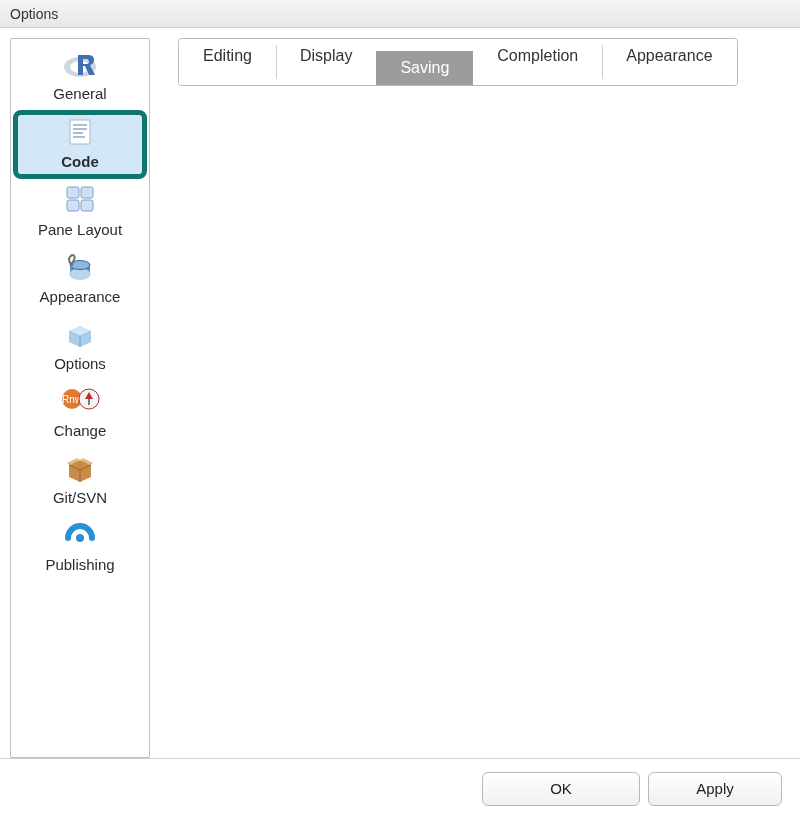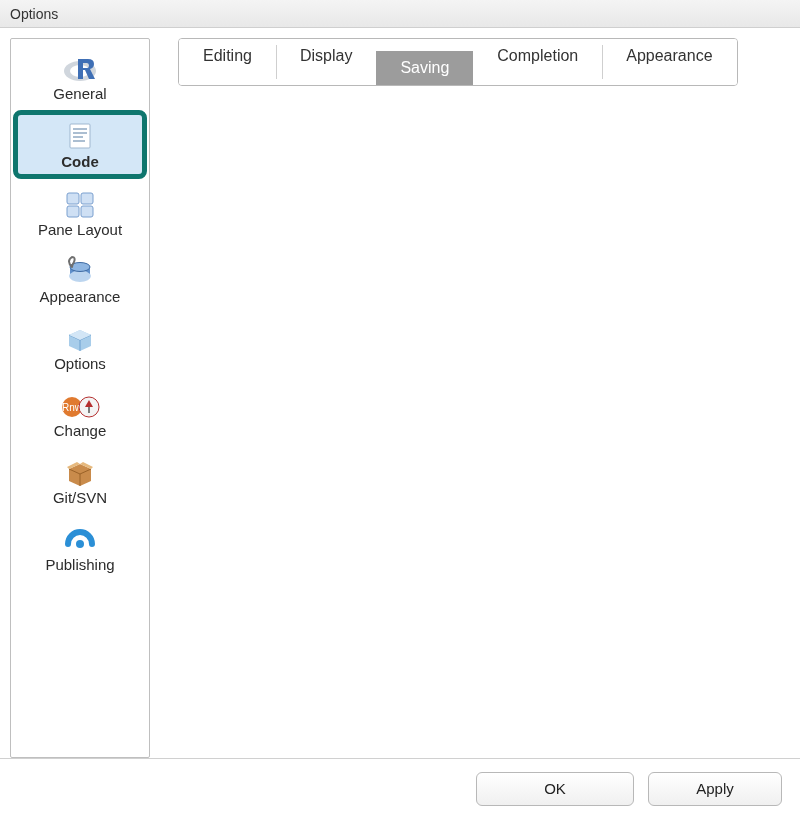--- a/index.html
+++ b/index.html
@@ -54,21 +54,21 @@
     padding: 6px 4px 8px 4px;
     gap: 2px;
     cursor: default;
     position: relative;
     box-sizing: border-box;
   }
   .sidebar-item .icon-slot {
     width: 40px;
     height: 34px;
     display: flex;
-    align-items: flex-end;
+    align-items: flex-start;
     justify-content: center;
   }
   .sidebar-item .label {
     font-size: 15px;
     color: #2c2c2c;
   }
   .sidebar-item.selected {
     background: #d4e7f7;
   }
   .sidebar-item.highlight-box {
@@ -220,21 +220,21 @@
   .footer {
     position: absolute;
     bottom: 0;
     left: 0;
     right: 0;
     height: 60px;
     border-top: 1px solid #d0d0d0;
     display: flex;
     align-items: center;
     justify-content: flex-end;
-    gap: 14px;
+    gap: 8px;
     padding: 0 18px;
     box-sizing: border-box;
     background: #fff;
   }
   .footer .btn { min-width: 96px; }
   .footer .btn.ok { min-width: 120px; }
 </style>
 </head>
 <body>
 

